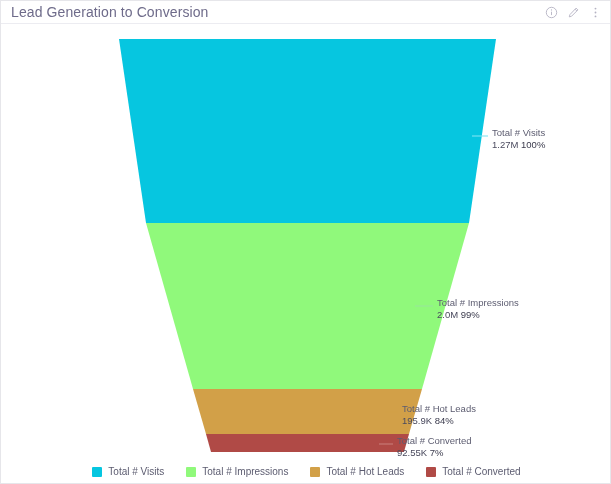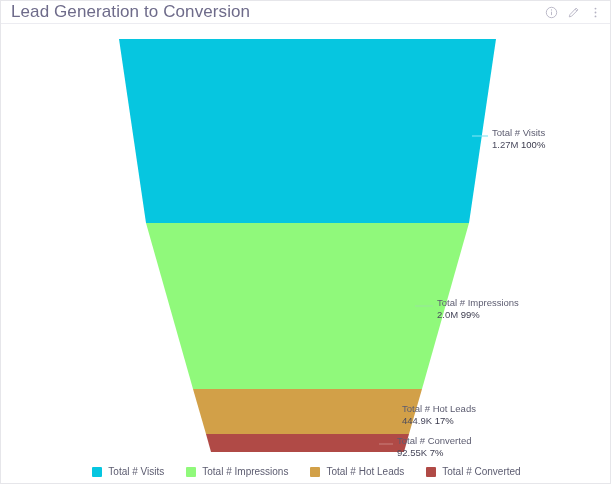--- a/index.html
+++ b/index.html
@@ -27,21 +27,21 @@
     left: 0; top: 0;
     width: 100%;
     height: 23px;
     box-sizing: border-box;
     border-bottom: 1px solid #ececf1;
     display: flex;
     align-items: center;
   }
   .header-title {
     margin-left: 10px;
-    font-size: 17px;
+    font-size: 14px;
     color: #6e6b8a;
     letter-spacing: 0.1px;
     white-space: nowrap;
   }
   .header-actions {
     margin-left: auto;
     margin-right: 8px;
     display: flex;
     align-items: center;
     gap: 9px;
@@ -166,22 +166,22 @@
       <div class="lname">Total # Impressions</div>
       <div class="lvals">
         <span>2.0M</span>
         <span class="lpct">99%</span>
       </div>
     </div>
 
     <div class="vlabel" style="left:401px; top:379px;">
       <div class="lname">Total # Hot Leads</div>
       <div class="lvals">
-        <span>444.9K</span>
-        <span class="lpct">17%</span>
+        <span>195.9K</span>
+        <span class="lpct">84%</span>
       </div>
     </div>
 
     <div class="vlabel" style="left:396px; top:411px;">
       <div class="lname">Total # Converted</div>
       <div class="lvals">
         <span>92.55K</span>
         <span class="lpct">7%</span>
       </div>
     </div>

